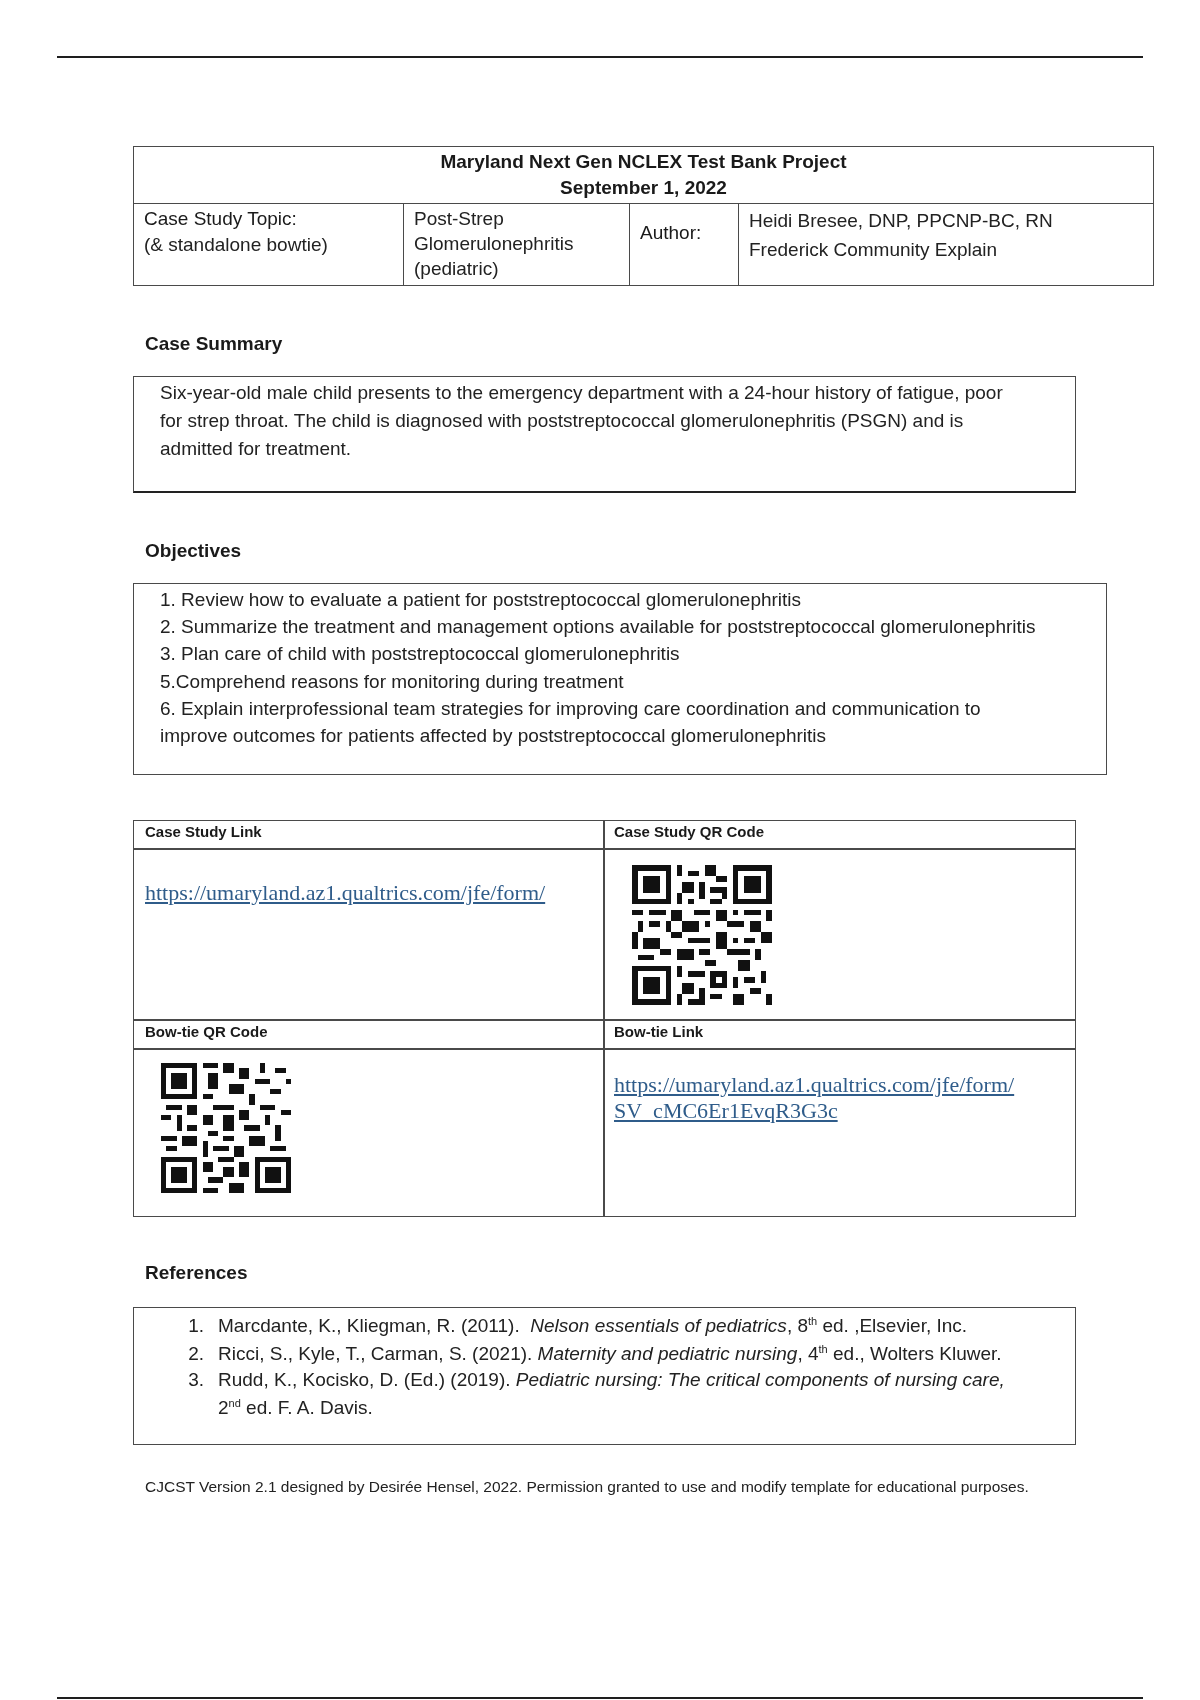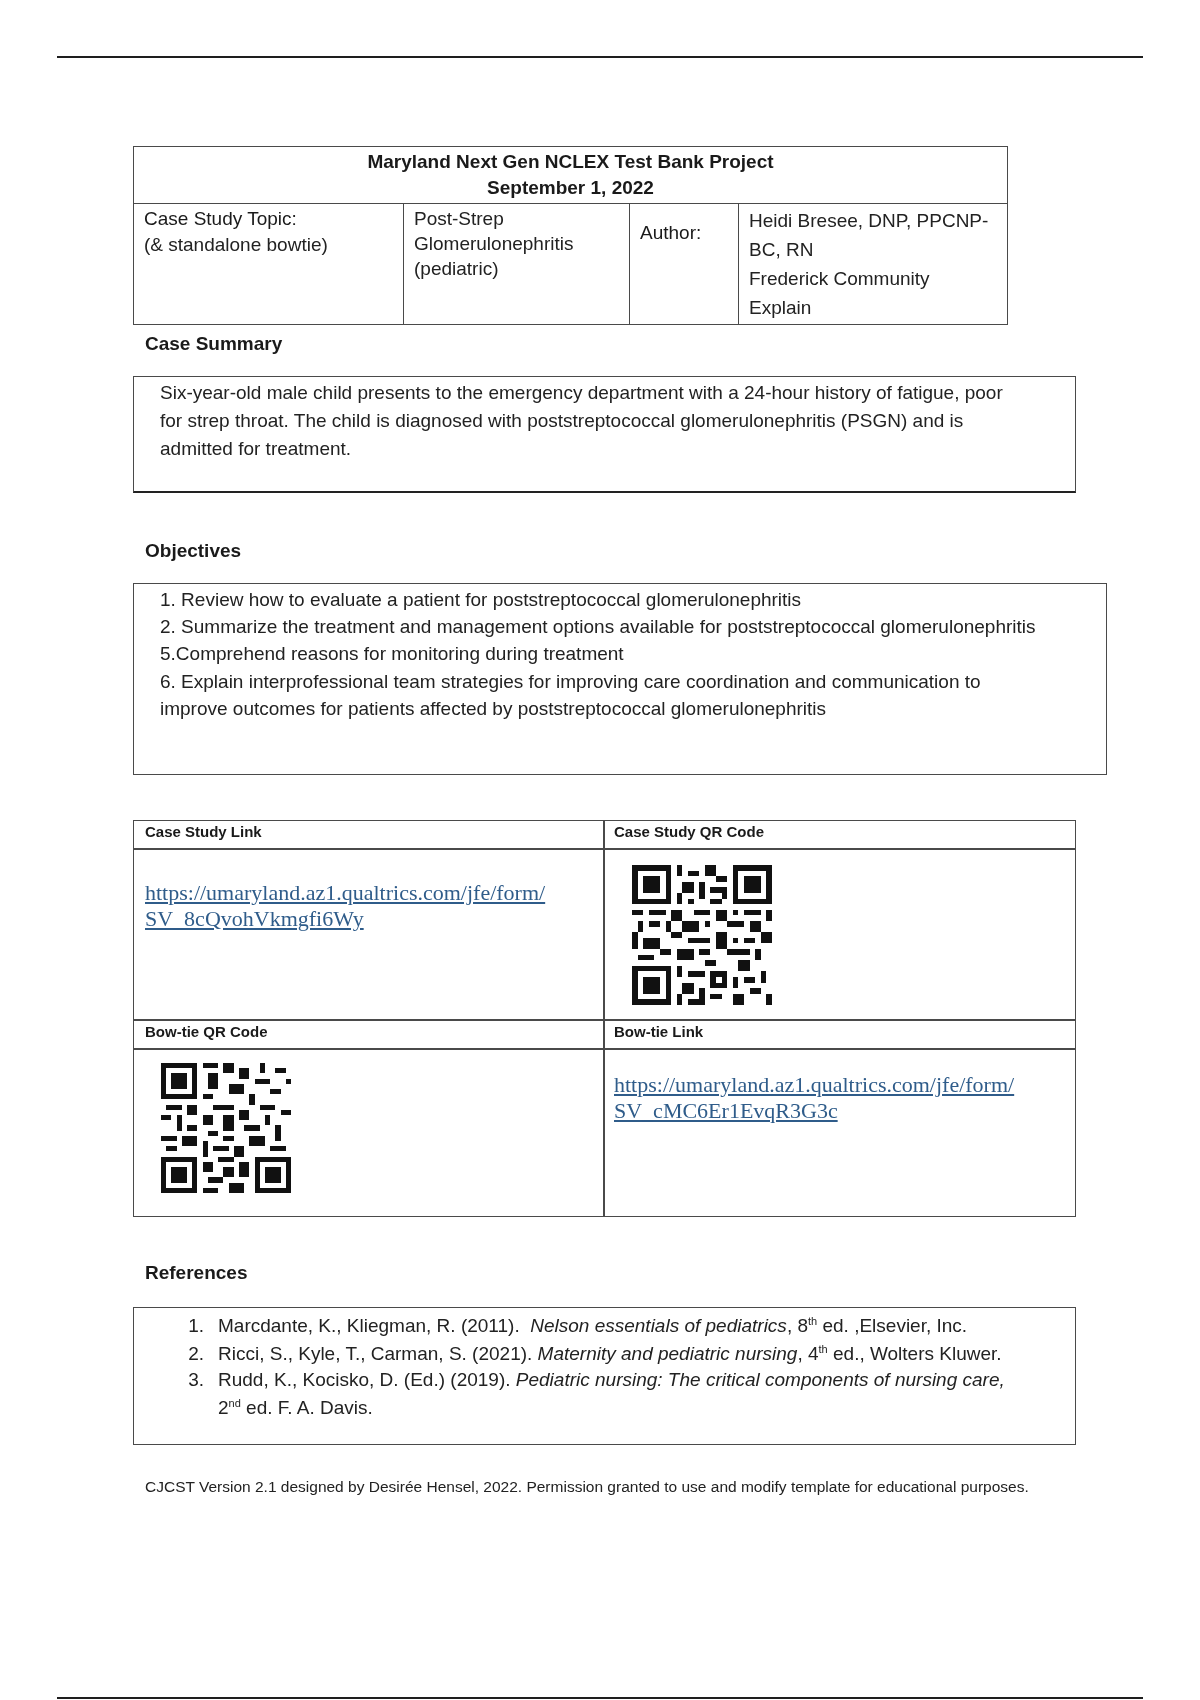--- a/index.html
+++ b/index.html
@@ -23,21 +23,21 @@
       background: #1e1e1e;
     }
     .rule.top { top: 56px; }
     .rule.bottom { top: 1697px; }
 
     
     .hdr-table {
       position: absolute;
       left: 133px;
       top: 146px;
-      width: 875px;
+      width: 1021px;
       border-collapse: collapse;
       font-size: 19px;
       line-height: 26px;
     }
     .hdr-table td {
       border: 1.6px solid #4a4a4a;
       vertical-align: top;
       padding: 2px 10px 2px 10px;
     }
     .hdr-title {
@@ -202,35 +202,35 @@
 <div class="box summary">
   <div>Six-year-old male child presents to the emergency department with a 24-hour history of fatigue, poor</div>
   <div>for strep throat.  The child is diagnosed with poststreptococcal glomerulonephritis (PSGN) and is</div>
   <div>admitted for treatment.</div>
 </div>
 
 <div class="section-heading" style="top:540px">Objectives</div>
 <div class="box objectives">
   <div class="obj-line">1. Review how to evaluate a patient for poststreptococcal glomerulonephritis</div>
   <div class="obj-line">2. Summarize the treatment and management options available for poststreptococcal glomerulonephritis</div>
+  <div class="obj-line">3. Plan care of child with poststreptococcal glomerulonephritis</div>
   <div class="obj-line">5.Comprehend reasons for monitoring during treatment</div>
   <div class="obj-line">6. Explain interprofessional team strategies for improving care coordination and communication to</div>
   <div class="obj-line">improve outcomes for patients affected by poststreptococcal glomerulonephritis</div>
 </div>
 
 <div class="grid">
   <div class="vline"></div>
   <div class="hline" style="top:27px"></div>
   <div class="hline" style="top:198px"></div>
   <div class="hline" style="top:227px"></div>
 
   <div class="cell-head" style="left:11px; top:2px">Case Study Link</div>
   <a class="link" style="left:11px; top:59px">
     <div>https://umaryland.az1.qualtrics.com/jfe/form/</div>
-    <div>SV_8cQvohVkmgfi6Wy</div>
   </a>
 
   <div class="cell-head" style="left:480px; top:2px; background:#fff; padding-right:6px">Case Study QR Code</div>
   <div class="qr" style="left:498px; top:44px; width:140px; height:140px">
     <svg width="140" height="140" viewBox="0 0 25 25" shape-rendering="crispEdges">
       <rect width="25" height="25" fill="#fff"></rect>
       <g fill="#111">
         <rect x="0" y="0" width="7" height="7"></rect>
           <rect x="1" y="1" width="5" height="5" fill="#fff"></rect>
           <rect x="2" y="2" width="3" height="3"></rect>

